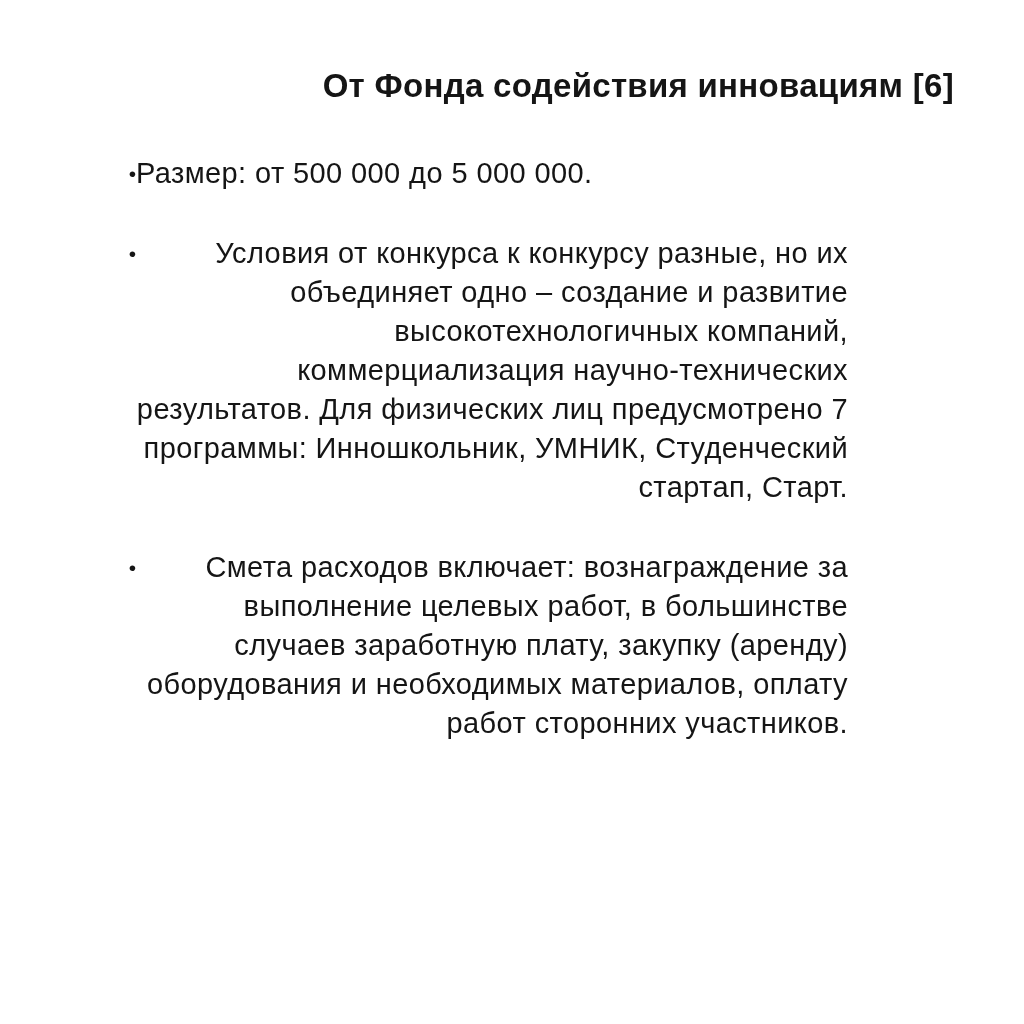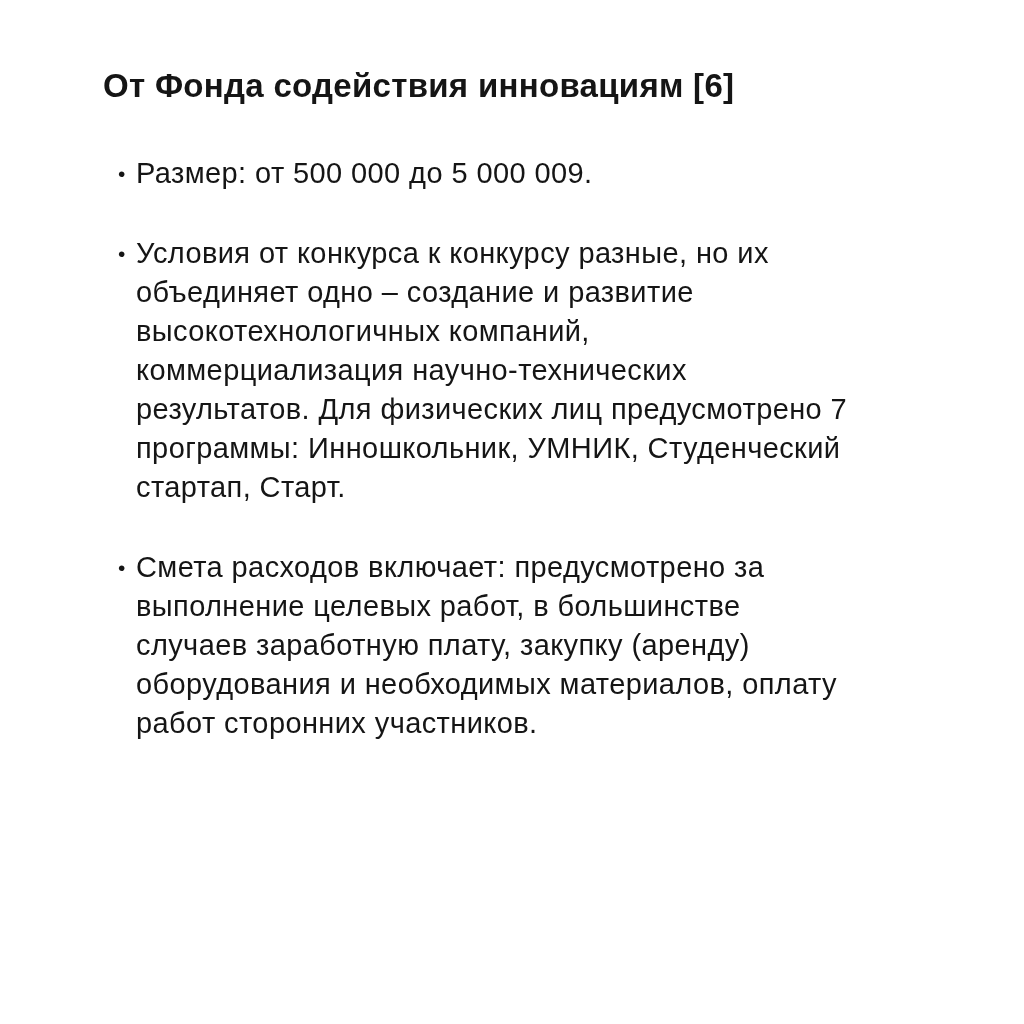--- a/index.html
+++ b/index.html
@@ -12,20 +12,21 @@
     background: #ffffff;
     font-family: "Liberation Sans", sans-serif;
     color: #151515;
     overflow: hidden;
   }
   .slide {
     box-sizing: border-box;
     width: 1024px;
     height: 1024px;
     padding: 66px 70px 0 103px;
+    text-align: right;
   }
   .title {
     margin: 0 0 48px 0;
     font-size: 33px;
     line-height: 40px;
     font-weight: 700;
     letter-spacing: 0.3px;
     color: #151515;
   }
   .bullets {
@@ -57,24 +58,24 @@
 </style>
 </head>
 <body>
 
 <div class="slide">
   <h1 class="title">От Фонда содействия инновациям [6]</h1>
 
   <ul class="bullets">
     <li class="bullet">
       <span class="marker">•</span>
-      <span class="bullet-text">Размер: от 500 000 до 5 000 009.</span>
+      <span class="bullet-text">Размер: от 500 000 до 5 000 000.</span>
     </li>
     <li class="bullet">
       <span class="marker">•</span>
       <span class="bullet-text">Условия от конкурса к конкурсу разные, но их объединяет одно – создание и развитие высокотехнологичных компаний, коммерциализация научно-технических результатов. Для физических лиц предусмотрено 7 программы: Инношкольник, УМНИК, Студенческий стартап, Старт.</span>
     </li>
     <li class="bullet">
       <span class="marker">•</span>
-      <span class="bullet-text">Смета расходов включает: предусмотрено за выполнение целевых работ, в большинстве случаев заработную плату, закупку (аренду) оборудования и необходимых материалов, оплату работ сторонних участников.</span>
+      <span class="bullet-text">Смета расходов включает: вознаграждение за выполнение целевых работ, в большинстве случаев заработную плату, закупку (аренду) оборудования и необходимых материалов, оплату работ сторонних участников.</span>
     </li>
   </ul>
 </div>
 
 </body></html>

